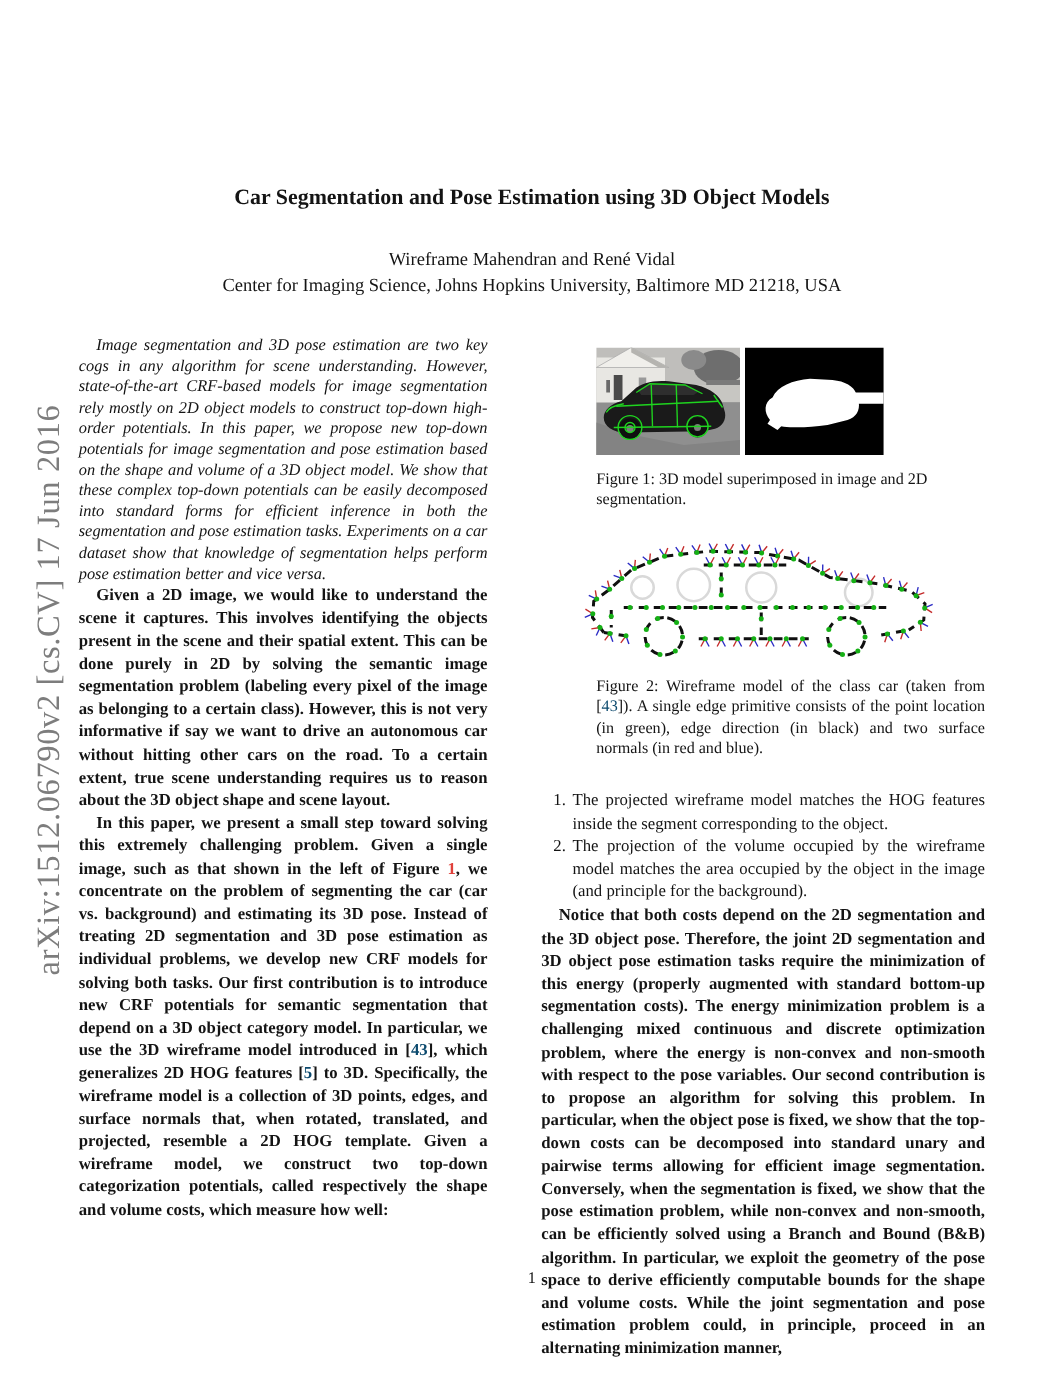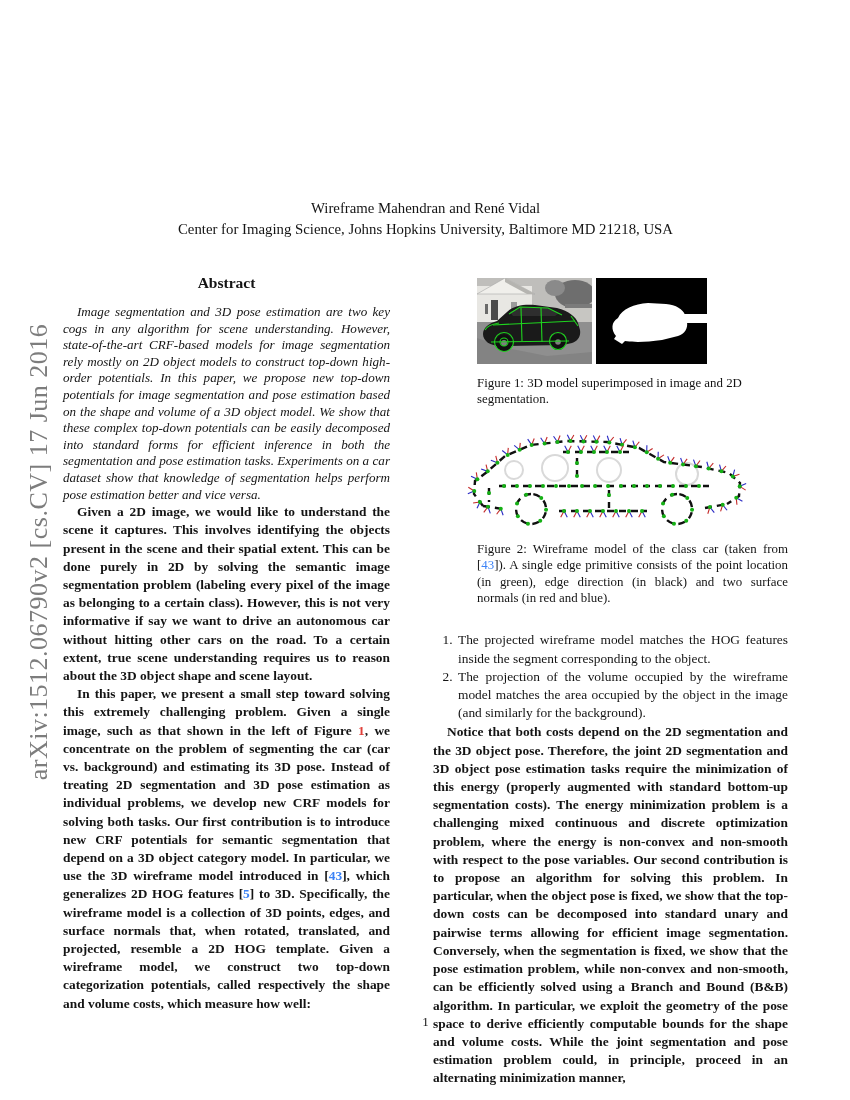--- a/index.html
+++ b/index.html
@@ -43,21 +43,21 @@
     font-style:italic; font-size:13.1px; line-height:16.6px;
     text-align:justify; text-indent:14px; margin:0;
   }
   .section-heading { font-size:16px; font-weight:bold; margin:26px 0 13px 0; }
   .body-par {
     font-size:13.4px; line-height:18.2px; text-align:justify;
     text-indent:14px; margin:0;font-weight:bold;
   }
   .body-par + .body-par { margin-top:0; }
 
-  .cite { color:#3b82f6; }
+  .cite { color:#0c4a6e; }
   .figref { color:#e0403a; }
 
   
   .fig1-row { display:flex; gap:4px; margin:10px 0 0 44px; }
   .fig1-row svg { display:block; }
   .figcaption {
     font-size:12.9px; line-height:16.4px; margin-top:11px; text-align:justify;margin-left:44px;
   }
   .figcaption.single { text-align:left; }
   .fig2-block { margin-top:18px; }
@@ -79,25 +79,25 @@
 </style>
 </head>
 <body>
 
 <div class="page">
 
   <div class="arxiv-banner">
     <span>arXiv:1512.06790v2 [cs.CV] 17 Jun 2016</span>
   </div>
 
+  <div class="paper-title">Car Segmentation and Pose Estimation using 3D Object Models</div>
   <div class="authors">Wireframe Mahendran and René Vidal</div>
   <div class="affiliation">Center for Imaging Science, Johns Hopkins University, Baltimore MD 21218, USA</div>
 
   <div class="col-left">
-    <div class="abstract-heading">Abstract</div>
     <p class="abstract-body">Image segmentation and 3D pose estimation are two key cogs in any algorithm for scene understanding. However, state-of-the-art CRF-based models for image segmentation rely mostly on 2D object models to construct top-down high-order potentials. In this paper, we propose new top-down potentials for image segmentation and pose estimation based on the shape and volume of a 3D object model. We show that these complex top-down potentials can be easily decomposed into standard forms for efficient inference in both the segmentation and pose estimation tasks. Experiments on a car dataset show that knowledge of segmentation helps perform pose estimation better and vice versa.</p>
 
     <p class="body-par">Given a 2D image, we would like to understand the scene it captures. This involves identifying the objects present in the scene and their spatial extent. This can be done purely in 2D by solving the semantic image segmentation problem (labeling every pixel of the image as belonging to a certain class). However, this is not very informative if say we want to drive an autonomous car without hitting other cars on the road. To a certain extent, true scene understanding requires us to reason about the 3D object shape and scene layout.</p>
     <p class="body-par"><span>In this paper, we present a small step toward solving this extremely challenging problem. Given a single image, such as that shown in the left of Figure </span><span class="figref">1</span><span>, we concentrate on the problem of segmenting the car (car vs. background) and estimating its 3D pose. Instead of treating 2D segmentation and 3D pose estimation as individual problems, we develop new CRF models for solving both tasks. Our first contribution is to introduce new CRF potentials for semantic segmentation that depend on a 3D object category model. In particular, we use the 3D wireframe model introduced in [</span><span class="cite">43</span><span>], which generalizes 2D HOG features [</span><span class="cite">5</span><span>] to 3D. Specifically, the wireframe model is a collection of 3D points, edges, and surface normals that, when rotated, translated, and projected, resemble a 2D HOG template. Given a wireframe model, we construct two top-down categorization potentials, called respectively the shape and volume costs, which measure how well:</span></p>
   </div>
 
   <div class="col-right">
 
     <div class="fig1-row">
       <svg width="115" height="86" viewBox="0 0 115 86">
@@ -324,20 +324,20 @@
             <circle cx="118" cy="50" r="2" fill="#15b015"></circle>
             <circle cx="150" cy="69" r="2" fill="#15b015"></circle>
             <circle cx="30" cy="67" r="2" fill="#15b015"></circle>
           </g>
       </svg>
       <div class="figcaption"><span>Figure 2: Wireframe model of the class car (taken from [</span><span class="cite">43</span><span>]). A single edge primitive consists of the point location (in green), edge direction (in black) and two surface normals (in red and blue).</span></div>
     </div>
 
     <ol class="contrib-list">
       <li>The projected wireframe model matches the HOG features inside the segment corresponding to the object.</li>
-      <li>The projection of the volume occupied by the wireframe model matches the area occupied by the object in the image (and similarly for the background).</li>
+      <li>The projection of the volume occupied by the wireframe model matches the area occupied by the object in the image (and principle for the background).</li>
     </ol>
 
     <p class="body-par rc-par">Notice that both costs depend on the 2D segmentation and the 3D object pose. Therefore, the joint 2D segmentation and 3D object pose estimation tasks require the minimization of this energy (properly augmented with standard bottom-up segmentation costs). The energy minimization problem is a challenging mixed continuous and discrete optimization problem, where the energy is non-convex and non-smooth with respect to the pose variables. Our second contribution is to propose an algorithm for solving this problem. In particular, when the object pose is fixed, we show that the top-down costs can be decomposed into standard unary and pairwise terms allowing for efficient image segmentation. Conversely, when the segmentation is fixed, we show that the pose estimation problem, while non-convex and non-smooth, can be efficiently solved using a Branch and Bound (B&amp;B) algorithm. In particular, we exploit the geometry of the pose space to derive efficiently computable bounds for the shape and volume costs. While the joint segmentation and pose estimation problem could, in principle, proceed in an alternating minimization manner,</p>
   </div>
 
   <div class="page-number">1</div>
 </div>
 
 </body></html>

